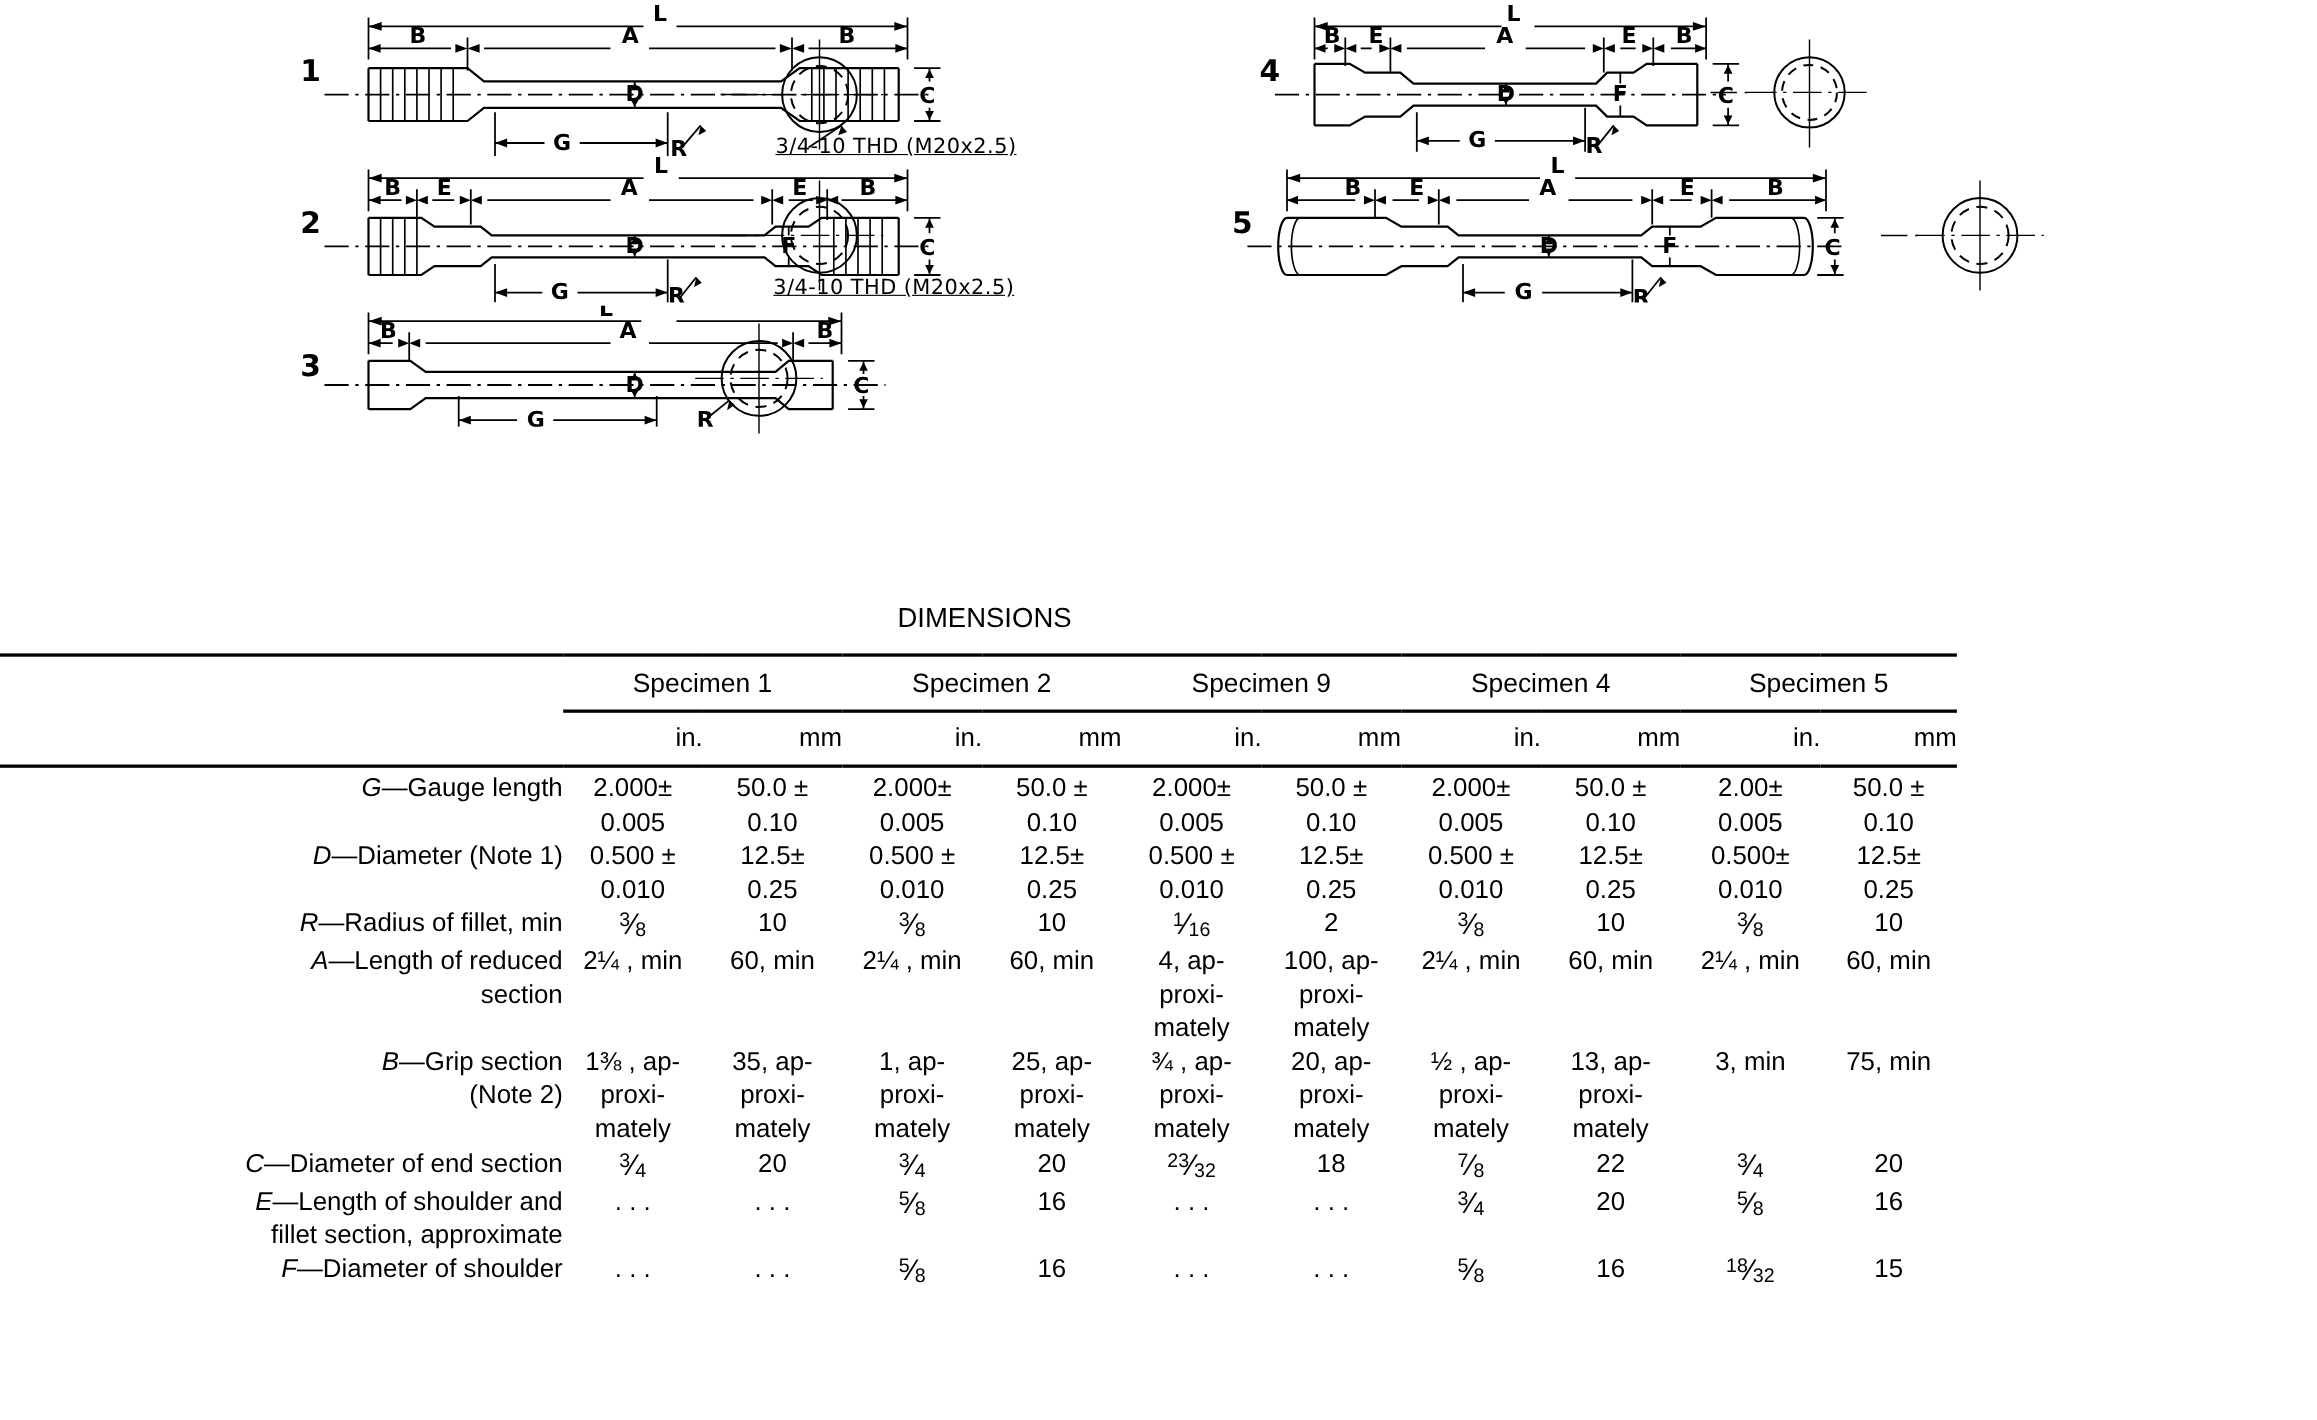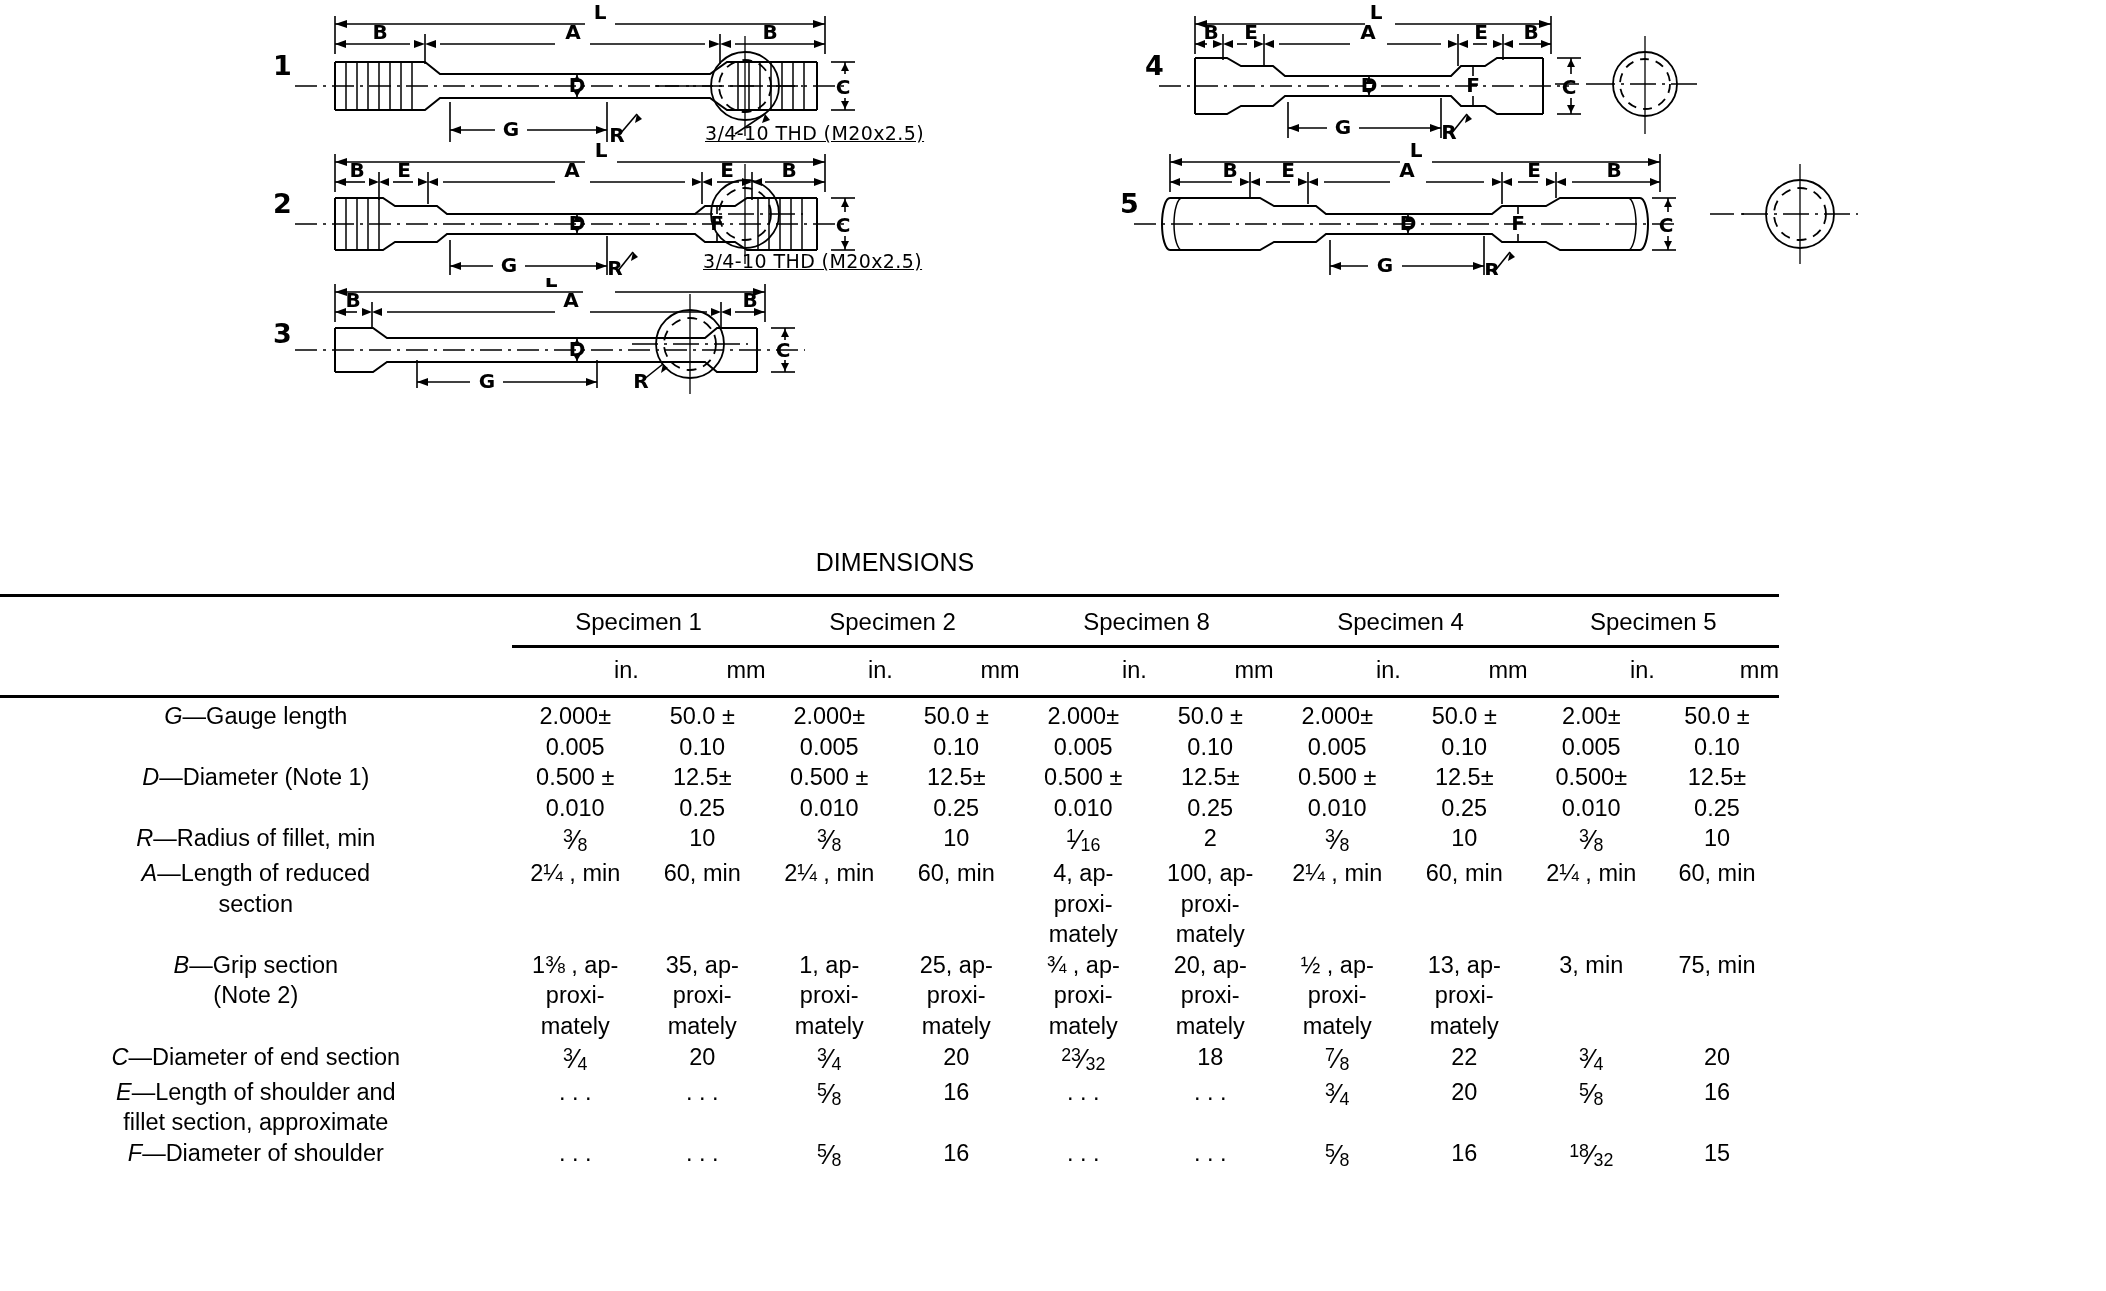--- a/index.html
+++ b/index.html
@@ -81,21 +81,21 @@
   .spechead-rule { border-bottom: 3px solid #000; }
 
   .unit {
     text-align: right;
     font-size: 23.5px;
     padding-top: 9px !important;
     padding-bottom: 11px !important;
   }
 
   .rowlabel {
-    text-align: center;
+    text-align: right;
     padding-left: 4px;
     padding-top: 7px;
     line-height: 1.30;
     white-space: pre-line;
     font-size: 23.5px;
   }
   .rowlabel i {
     font-style: italic;
   }
   .cell {
@@ -606,21 +606,21 @@
       <col class="colD">
   </colgroup>
   <tbody>
     <tr class="rule-top">
         <td colspan="11"></td>
       </tr>
     <tr>
       <td></td>
       <td class="spechead spechead-rule" colspan="2">Specimen 1</td>
       <td class="spechead spechead-rule" colspan="2">Specimen 2</td>
-      <td class="spechead spechead-rule" colspan="2">Specimen 8</td>
+      <td class="spechead spechead-rule" colspan="2">Specimen 9</td>
       <td class="spechead spechead-rule" colspan="2">Specimen 4</td>
       <td class="spechead spechead-rule" colspan="2">Specimen 5</td>
     </tr>
     <tr>
       <td></td>
       <td class="unit">in.</td>
       <td class="unit">mm</td>
       <td class="unit">in.</td>
       <td class="unit">mm</td>
       <td class="unit">in.</td>

